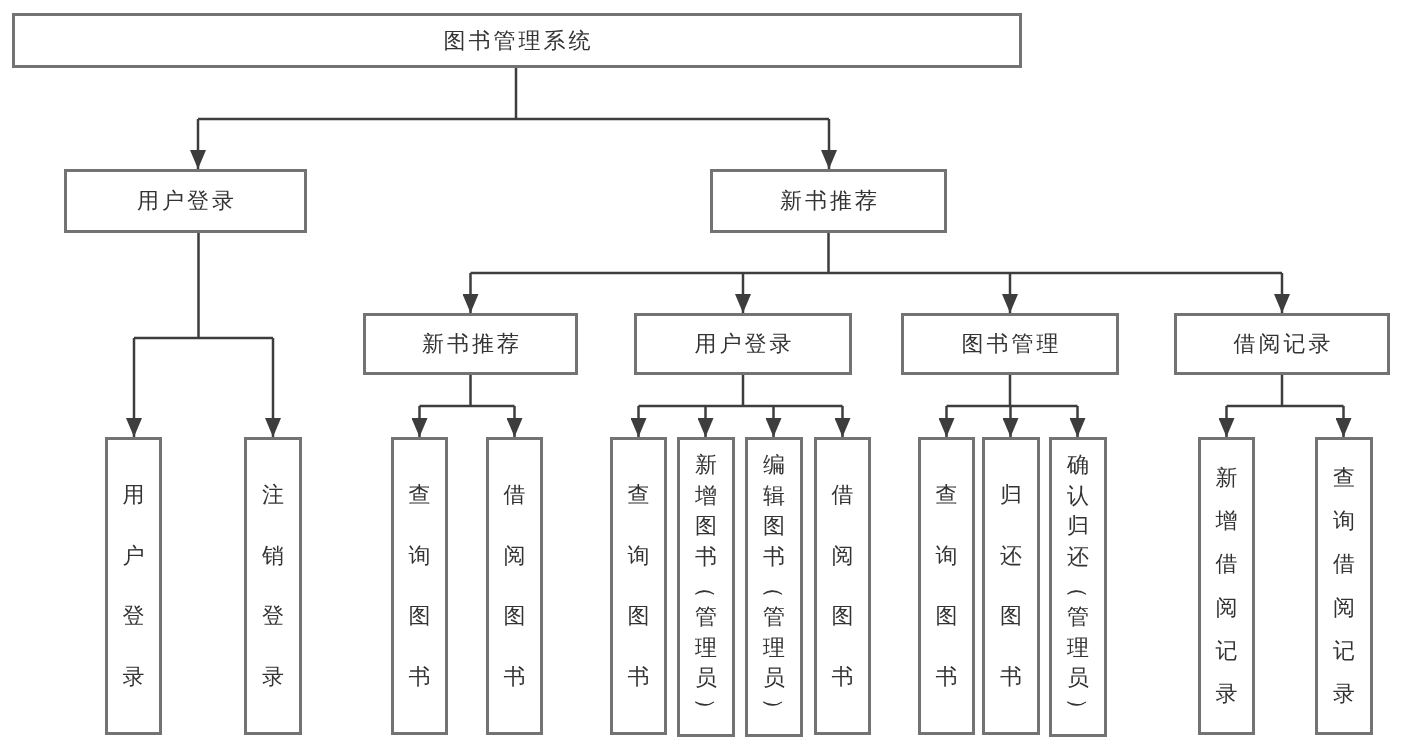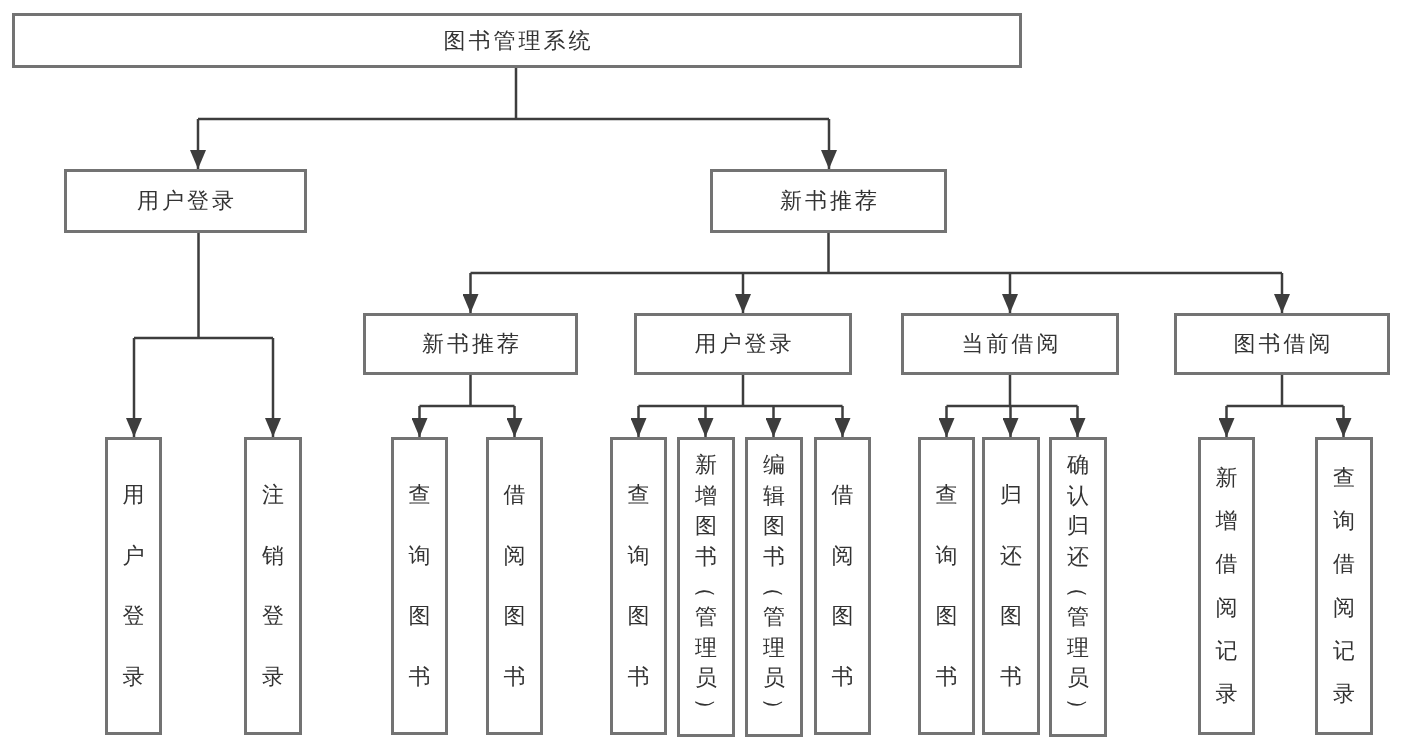--- a/index.html
+++ b/index.html
@@ -102,24 +102,24 @@
     <span class="label">新书推荐</span>
   </div>
 
   <div class="node" style="left:363px;top:313px;width:215px;height:62px">
     <span class="label">新书推荐</span>
   </div>
   <div class="node" style="left:634px;top:313px;width:218px;height:62px">
     <span class="label">用户登录</span>
   </div>
   <div class="node" style="left:901px;top:313px;width:218px;height:62px">
-    <span class="label">当前借阅</span>
+    <span class="label">图书管理</span>
   </div>
   <div class="node" style="left:1174px;top:313px;width:216px;height:62px">
-    <span class="label">图书借阅</span>
+    <span class="label">借阅记录</span>
   </div>
 
   <div class="node" style="left:105px;top:437px;width:57px;height:298px">
     <span class="vtext">
         <div class="vchar">用</div>
         <div class="vchar">户</div>
         <div class="vchar">登</div>
         <div class="vchar">录</div>
       </span>
   </div>

